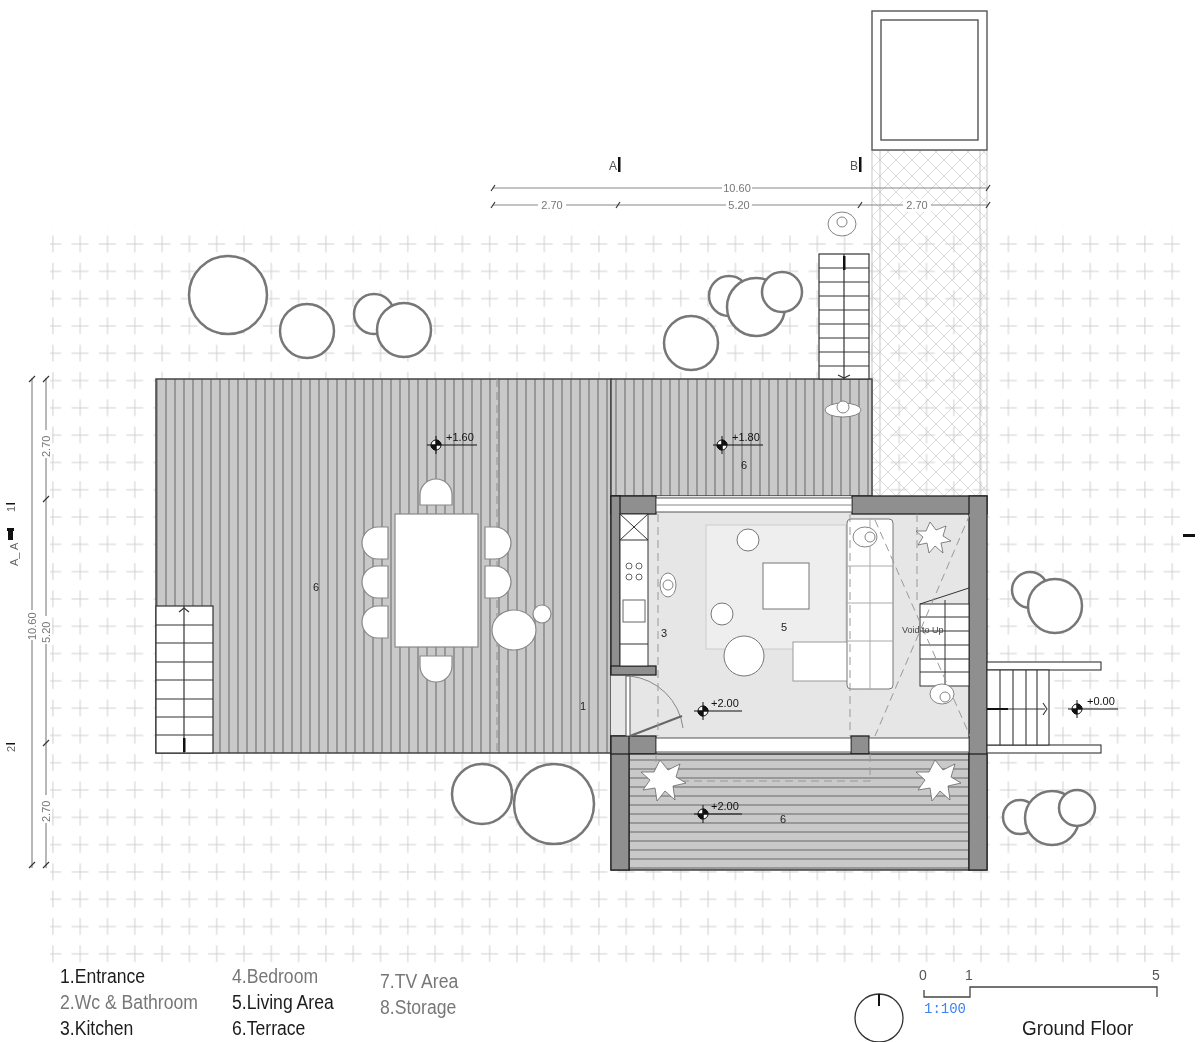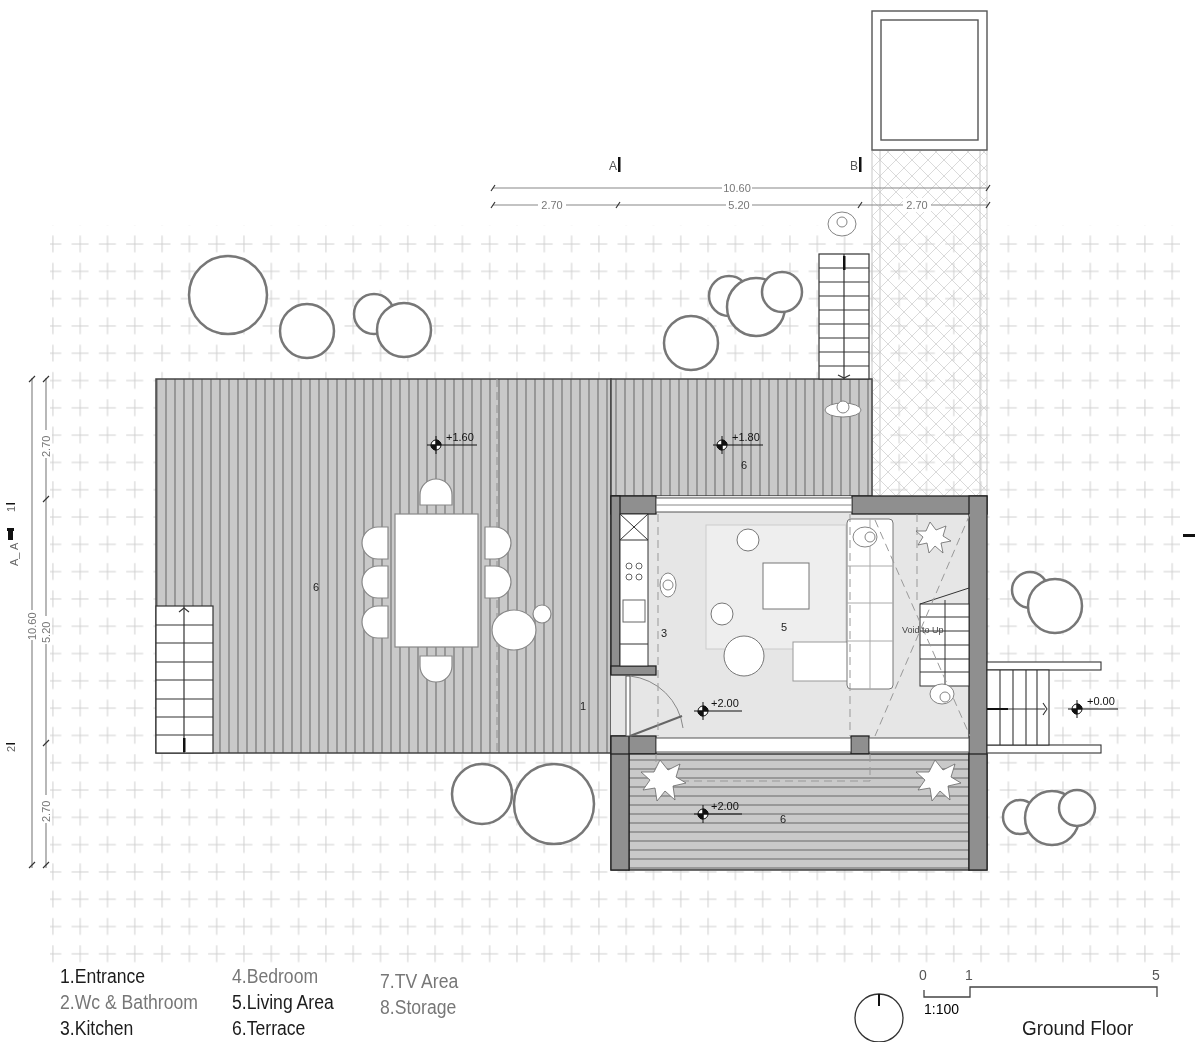--- a/index.html
+++ b/index.html
@@ -274,21 +274,21 @@
   </g>
 
   <g stroke="#444" stroke-width="1.3" fill="none">
     <path d="M924 990 V997 H970 V987 H1157 V997"></path>
   </g>
 </svg>
 
 <div class="scale-lbl" style="left:919px;top:967px;">0</div>
 <div class="scale-lbl" style="left:965px;top:967px;">1</div>
 <div class="scale-lbl" style="left:1152px;top:967px;">5</div>
-<div class="scale-lbl" style="left:924px;top:1001px;color:#000000;">1:100</div>
+<div class="scale-lbl" style="left:924px;top:1001px;color:#3b82f6;font-family:Liberation Mono, monospace;">1:100</div>
 <div class="scale-title">Ground Floor</div>
 
 <div class="legend col1">
   <div class="dark">1.Entrance</div>
   <div class="light">2.Wc &amp; Bathroom</div>
   <div class="dark">3.Kitchen</div>
 </div>
 <div class="legend col2">
   <div class="light">4.Bedroom</div>
   <div class="dark">5.Living Area</div>

